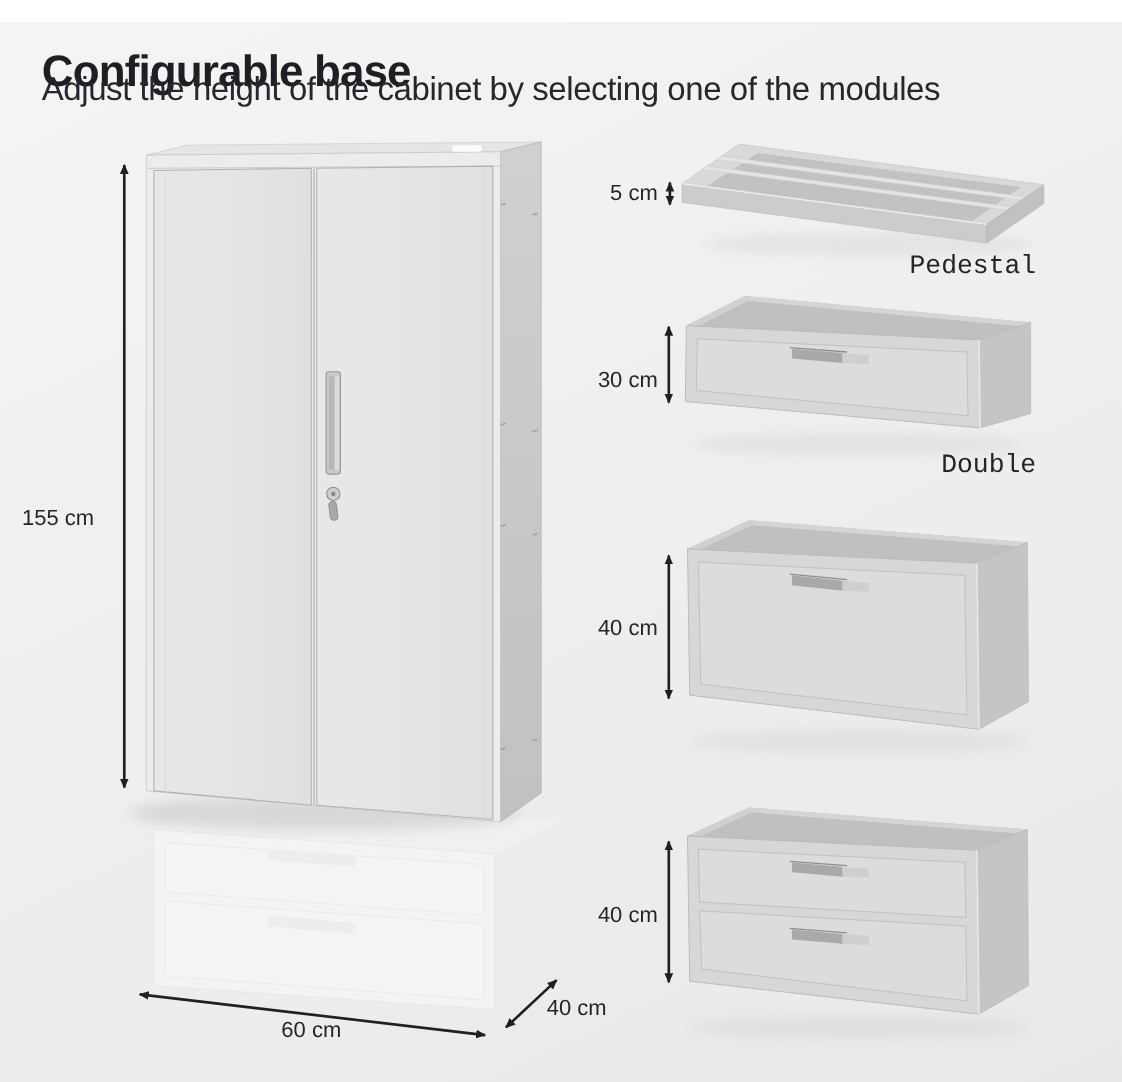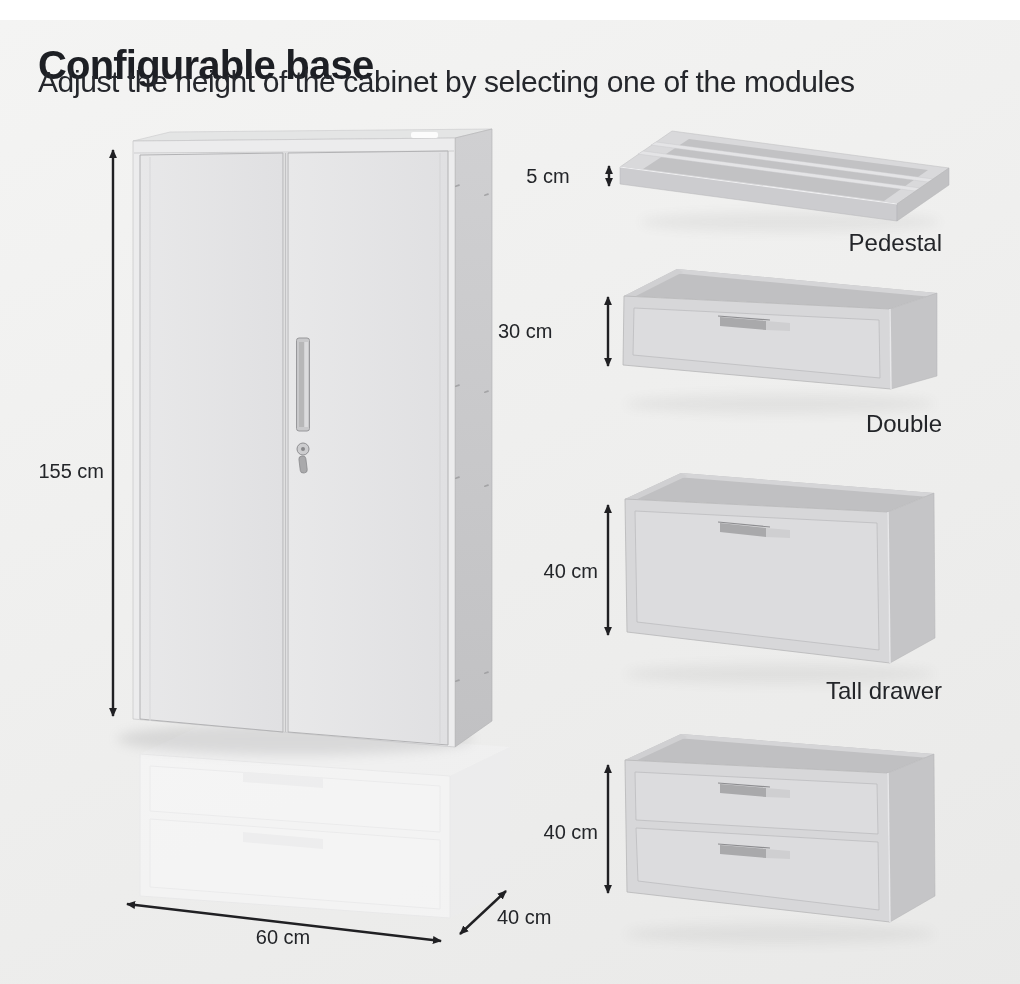--- a/index.html
+++ b/index.html
@@ -17,28 +17,28 @@
     left:38px;top:-6px;width:900px;
     font-size:40px;font-weight:bold;letter-spacing:-0.8px;
     line-height:48px;color:#1d1f24;
   }
   .subtitle{
     left:38px;top:44px;width:950px;
     font-size:30px;font-weight:normal;letter-spacing:-0.4px;
     line-height:36px;color:#25272c;
   }
   .dim{font-size:20px;line-height:22px;white-space:nowrap;}
-  .dim-height{left:20px;top:440px;width:84px;text-align:right;}
+  .dim-height{left:20px;top:440px;width:84px;text-align:left;}
   .dim-width{left:223px;top:906px;width:120px;text-align:center;}
   .dim-depth{left:497px;top:886px;width:110px;text-align:left;}
-  .dim-m0{left:498px;top:145px;width:100px;text-align:center;}
-  .dim-m1{left:498px;top:300px;width:100px;text-align:left;}
+  .dim-m0{left:498px;top:145px;width:100px;text-align:right;}
+  .dim-m1{left:498px;top:315px;width:100px;text-align:right;}
   .dim-m2{left:498px;top:540px;width:100px;text-align:right;}
   .dim-m3{left:498px;top:801px;width:100px;text-align:right;}
-  .mod-label{left:642px;width:300px;text-align:right;font-size:24px;line-height:28px;color:#232529;}
+  .mod-label{left:642px;width:300px;text-align:right;font-size:24px;line-height:28px;color:#232529;font-family:Liberation Mono, monospace;}
   .mod-label-0{top:209px;}
   .mod-label-1{top:390px;}
   .mod-label-2{top:657px;}
   .mod-label-3{top:922px;}
 </style>
 </head>
 <body>
 
 <div class="canvas">
 
@@ -189,15 +189,14 @@
   <div class="txt dim dim-width">60 cm</div>
   <div class="txt dim dim-depth">40 cm</div>
 
   <div class="txt dim dim-m0">5 cm</div>
   <div class="txt dim dim-m1">30 cm</div>
   <div class="txt dim dim-m2">40 cm</div>
   <div class="txt dim dim-m3">40 cm</div>
 
   <div class="txt mod-label mod-label-0">Pedestal</div>
   <div class="txt mod-label mod-label-1">Double</div>
-  <div class="txt mod-label mod-label-2">Tall drawer</div>
 
 </div>
 
 </body></html>

